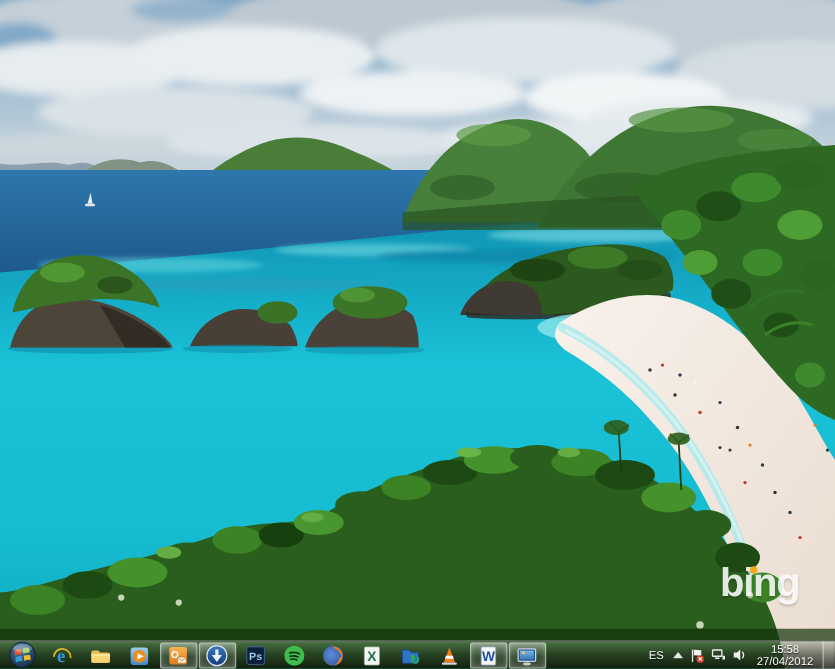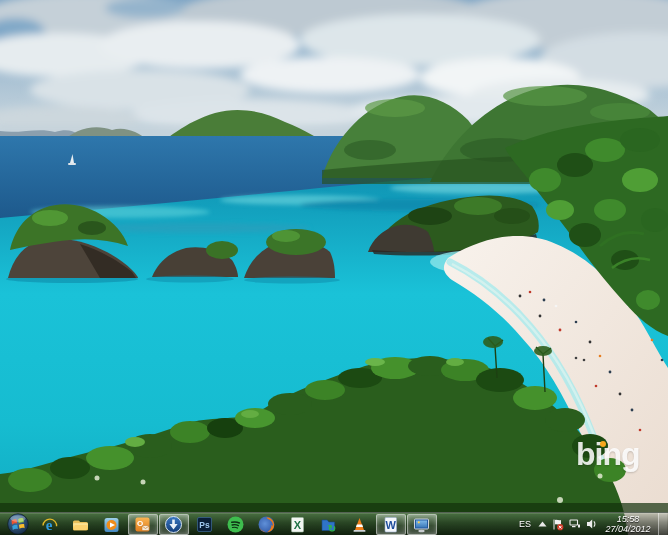--- a/index.html
+++ b/index.html
@@ -2,42 +2,42 @@
 <html><head>
 <meta charset="utf-8">
 <style>
   html,body{margin:0;padding:0;background:#000;}
   .desktop{position:relative;width:668px;height:535px;overflow:hidden;
     font-family:"Liberation Sans",sans-serif;}
   .wallpaper{position:absolute;inset:0;}
   .wallpaper svg{display:block;}
 
   
-  .bing-logo{position:absolute;left:576px;top:434px;width:86px;height:46px;
+  .bing-logo{position:absolute;left:576px;top:446px;width:86px;height:46px;
     color:rgba(255,255,255,.87);font-size:32px;font-weight:bold;letter-spacing:-1px;
     text-shadow:0 1px 2px rgba(0,0,0,.18);line-height:40px;}
   .bing-dot{position:absolute;left:24px;top:7px;width:6px;height:6px;border-radius:50%;
     background:#f5a81c;}
 
   
   .taskbar{position:absolute;left:0;right:0;bottom:0;height:23px;display:flex;
     align-items:center;box-sizing:border-box;padding:0 0 0 2px;
     background:linear-gradient(180deg,rgba(120,140,120,.40),rgba(40,52,40,.60) 45%,rgba(8,14,8,.78));
     border-top:1px solid rgba(220,235,220,.35);
     box-shadow:inset 0 1px 0 rgba(255,255,255,.12);}
   .start-btn{width:32px;height:23px;display:flex;align-items:center;justify-content:center;}
   .tb-btn{width:30px;height:21px;margin:0 .5px;display:flex;align-items:center;
     justify-content:center;border-radius:2px;box-sizing:border-box;position:relative;}
   .tb-btn.running{background:linear-gradient(180deg,rgba(255,255,255,.32),rgba(255,255,255,.10) 55%,rgba(255,255,255,.20));
     border:1px solid rgba(255,255,255,.5);box-shadow:inset 0 0 4px rgba(255,255,255,.3);}
   .tray{margin-left:auto;display:flex;align-items:center;gap:5px;height:100%;padding-right:1px;}
   .tray-lang{color:#fff;font-size:9px;text-shadow:0 1px 1px rgba(0,0,0,.8);padding:0 2px;margin-left:24px;}
   .tray-ico{display:flex;align-items:center;justify-content:center;}
   .tray-clock{color:#fff;font-size:9px;line-height:10px;text-align:center;
-    text-shadow:0 1px 1px rgba(0,0,0,.8);width:50px;font-style:italic;}
+    text-shadow:0 1px 1px rgba(0,0,0,.8);width:50px;}
   .show-desktop{width:9px;height:100%;box-sizing:border-box;
     border-left:1px solid rgba(255,255,255,.45);
     background:linear-gradient(180deg,rgba(255,255,255,.16),rgba(255,255,255,.03));}
 </style>
 </head>
 <body>
 
 <div class="desktop">
 
   <div class="wallpaper">

